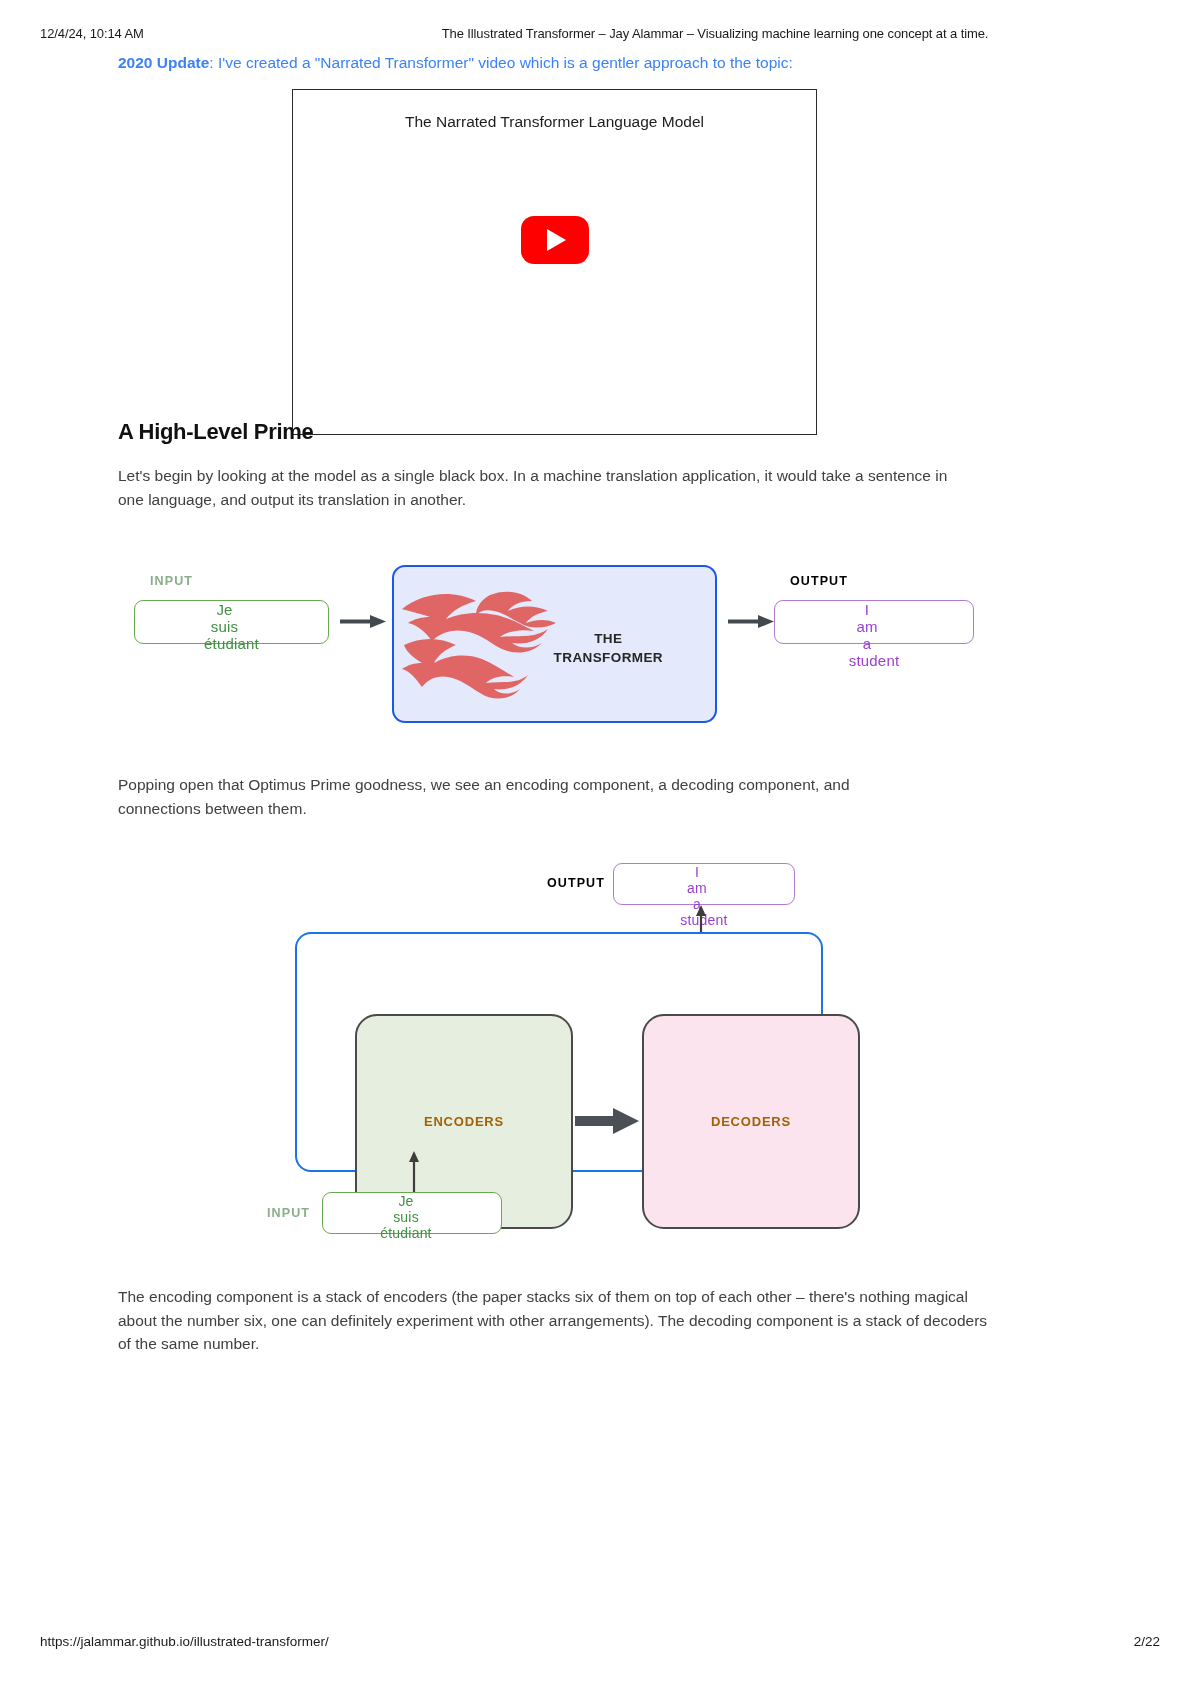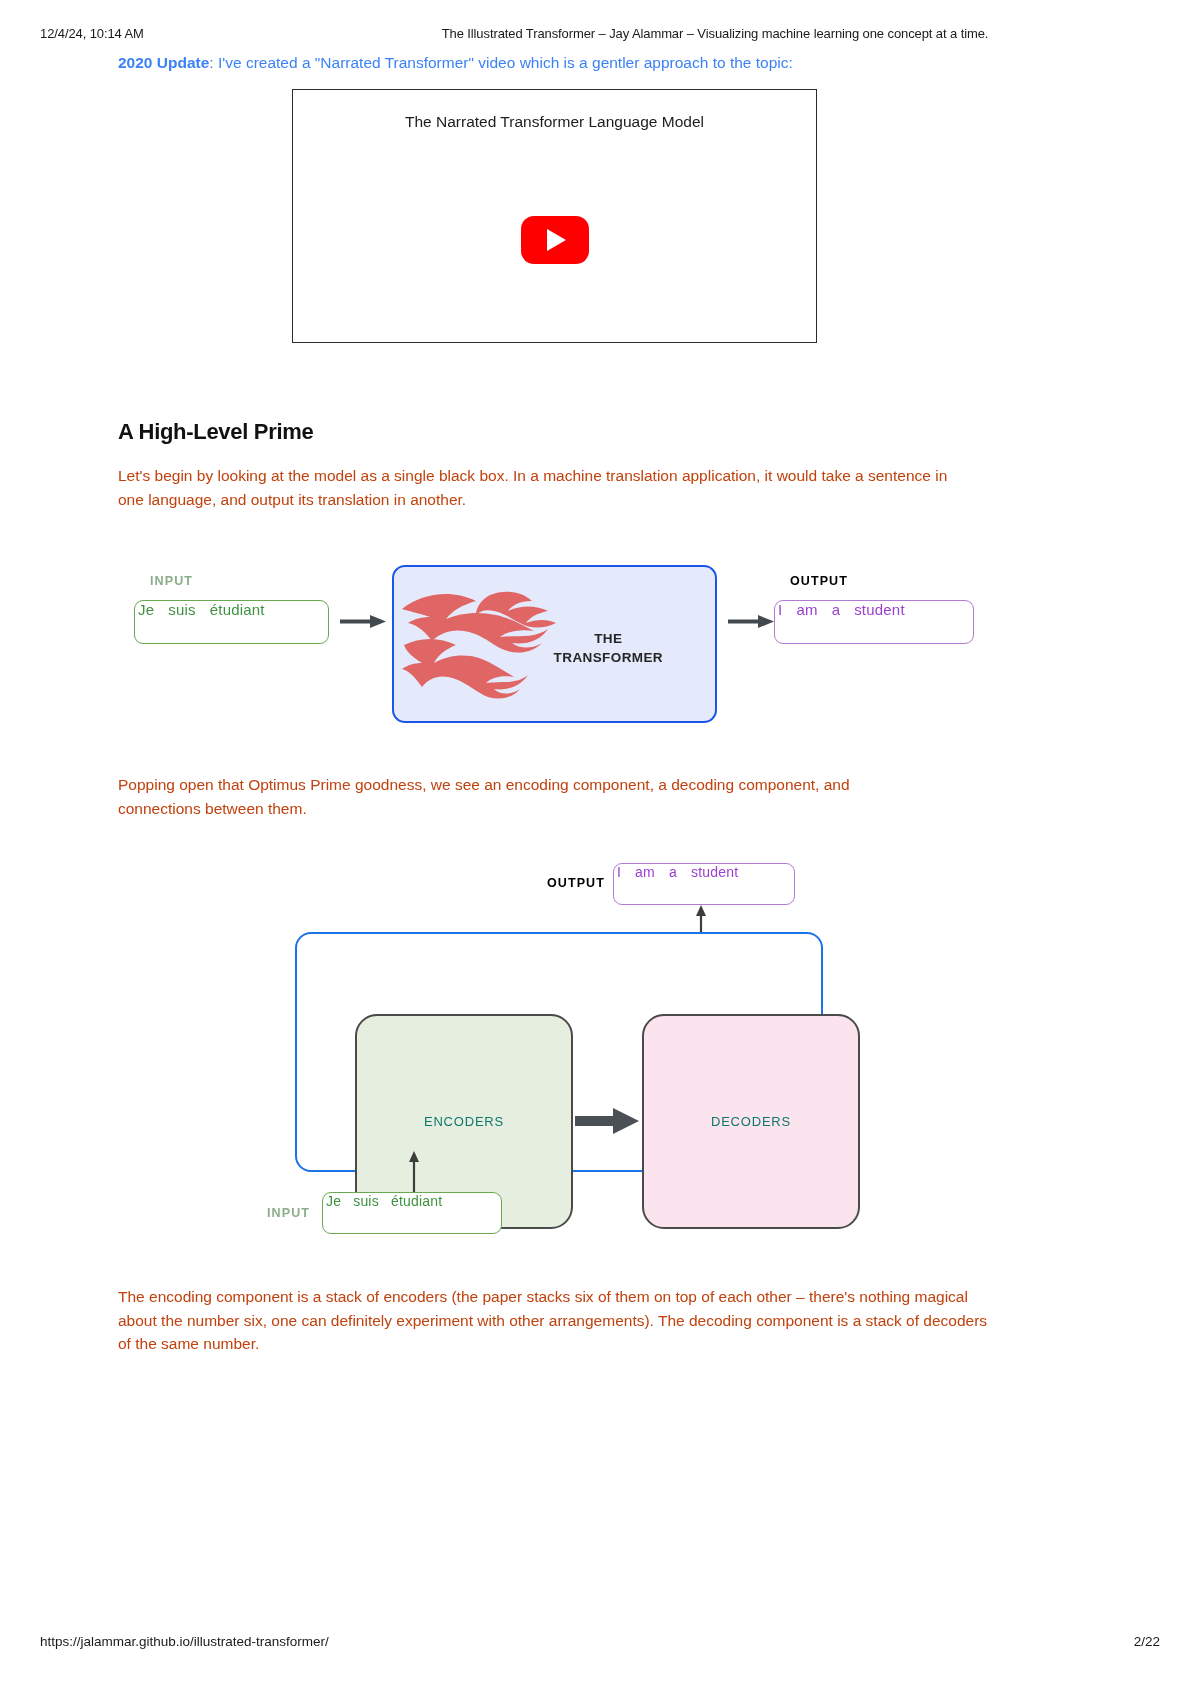--- a/index.html
+++ b/index.html
@@ -40,21 +40,21 @@
     color: #3b82f6;
   }
   .intro b { font-weight: bold; }
 
   
   .video-box {
     position: absolute;
     left: 292px;
     top: 89px;
     width: 525px;
-    height: 254px;
+    height: 346px;
     border: 1.5px solid #2b2b2b;
     background: #ffffff;
   }
   .video-title {
     text-align: center;
     font-size: 15.5px;
     color: #1d1d1d;
     margin-top: 23px;
   }
   .yt-button {
@@ -88,21 +88,21 @@
     color: #111111;
     letter-spacing: -0.3px;
   }
 
   
   .para {
     position: absolute;
     left: 118px;
     font-size: 15.5px;
     line-height: 23.5px;
-    color: #c2410c;
+    color: #404040;
   }
   #para-1 { top: 464px; width: 830px; }
   #para-2 { top: 773px; width: 800px; }
   #para-3 { top: 1285px; width: 880px; }
 
   
   .fig1 {
     position: absolute;
     left: 118px;
     top: 560px;
@@ -113,24 +113,25 @@
     font-size: 12.5px;
     letter-spacing: 1.1px;
     font-weight: bold;
   }
   .label-input { color: #8aae8a; }
   .label-output { color: #000000; }
 
   .token-box {
     border-radius: 9px;
     display: flex;
-    align-items: flex-start;
-    padding: 0 3px;
+    align-items: center;
+    padding: 0 14px;
     font-size: 15px;
     letter-spacing: 0.2px;
+    flex-direction: column;
   }
   .token-box span { margin-right: 14px; }
   .token-box span:last-child { margin-right: 0; }
   .box-green { border: 1.6px solid #6aa84f; color: #3f9142; background: #ffffff; }
   .box-purple { border: 1.6px solid #b07bd0; color: #a councils; }
   .box-purple { border: 1.6px solid #b07bd0; color: #9a3fd1; background: #ffffff; }
 
   #f1-input-label { position: absolute; left: 32px; top: 14px; }
   #f1-input-box {
     position: absolute; left: 16px; top: 40px;
@@ -192,21 +193,22 @@
   }
   .stack-box {
     position: absolute;
     border: 2px solid #4a4a4a;
     border-radius: 22px;
     display: flex;
     align-items: center;
     justify-content: center;
     font-size: 13px;
     letter-spacing: 0.8px;
-    color: #0f766e;
+    color: #a16207;
+    font-weight: bold;
   }
   #f2-encoders {
     left: 58px; top: 80px;
     width: 218px; height: 215px;
     background: #e6efdf;
   }
   #f2-decoders {
     left: 345px; top: 80px;
     width: 218px; height: 215px;
     background: #fbe4ee;

